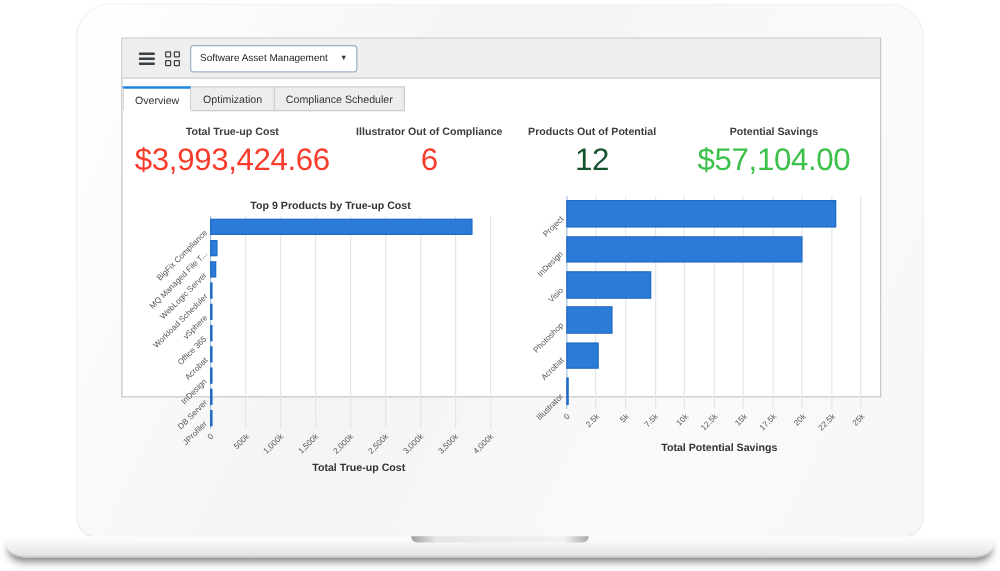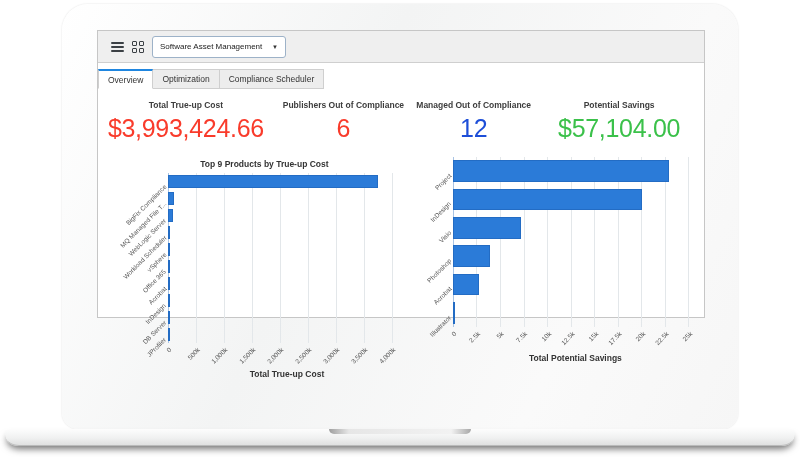--- a/index.html
+++ b/index.html
@@ -117,26 +117,26 @@
         <div class="tab">Optimization</div>
         <div class="tab">Compliance Scheduler</div>
       </div>
 
       <div class="kpis">
         <div class="kpi">
           <div class="kpi-label">Total True-up Cost</div>
           <div class="kpi-value" style="color: rgb(249, 59, 43);">$3,993,424.66</div>
         </div>
         <div class="kpi">
-          <div class="kpi-label">Publishers Out of Compliance</div>
+          <div class="kpi-label">Illustrator Out of Compliance</div>
           <div class="kpi-value" style="color: rgb(249, 59, 43);">6</div>
         </div>
         <div class="kpi">
-          <div class="kpi-label">Managed Out of Compliance</div>
-          <div class="kpi-value" style="color: #1d4ed8;">12</div>
+          <div class="kpi-label">Products Out of Potential</div>
+          <div class="kpi-value" style="color: #14532d;">12</div>
         </div>
         <div class="kpi">
           <div class="kpi-label">Potential Savings</div>
           <div class="kpi-value" style="color: rgb(59, 193, 74);">$57,104.00</div>
         </div>
       </div>
 
       <div class="charts">
         <div class="chart">
           <div class="chart-title">Top 9 Products by True-up Cost</div>

